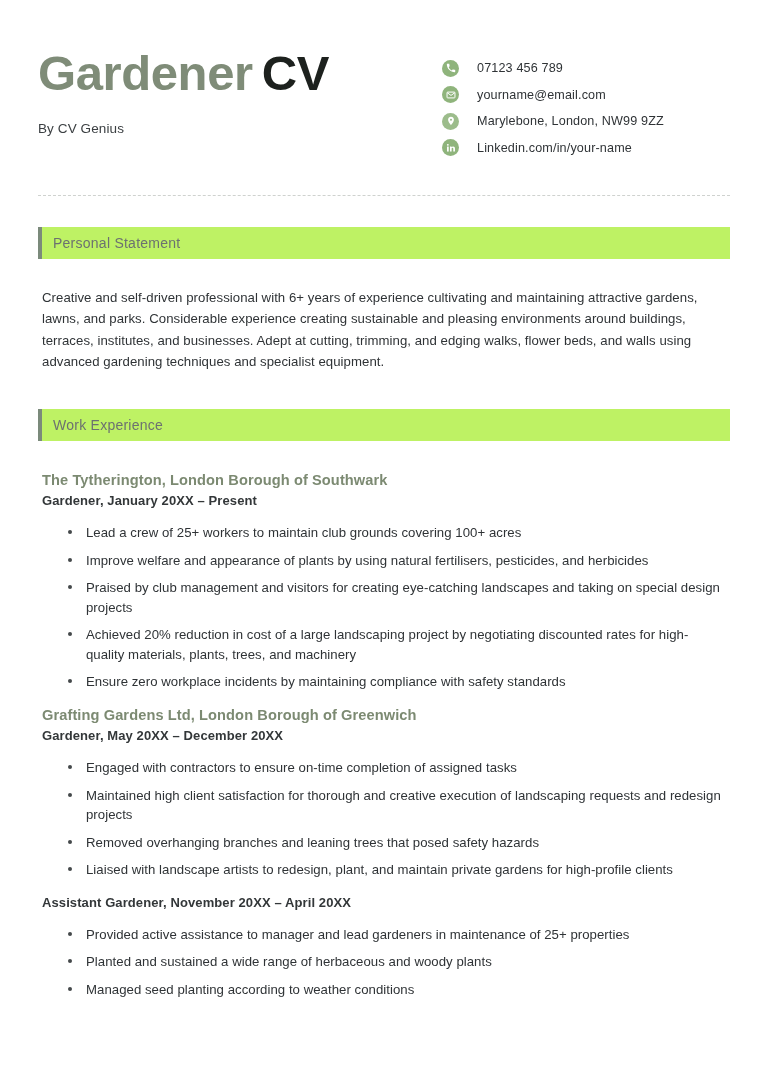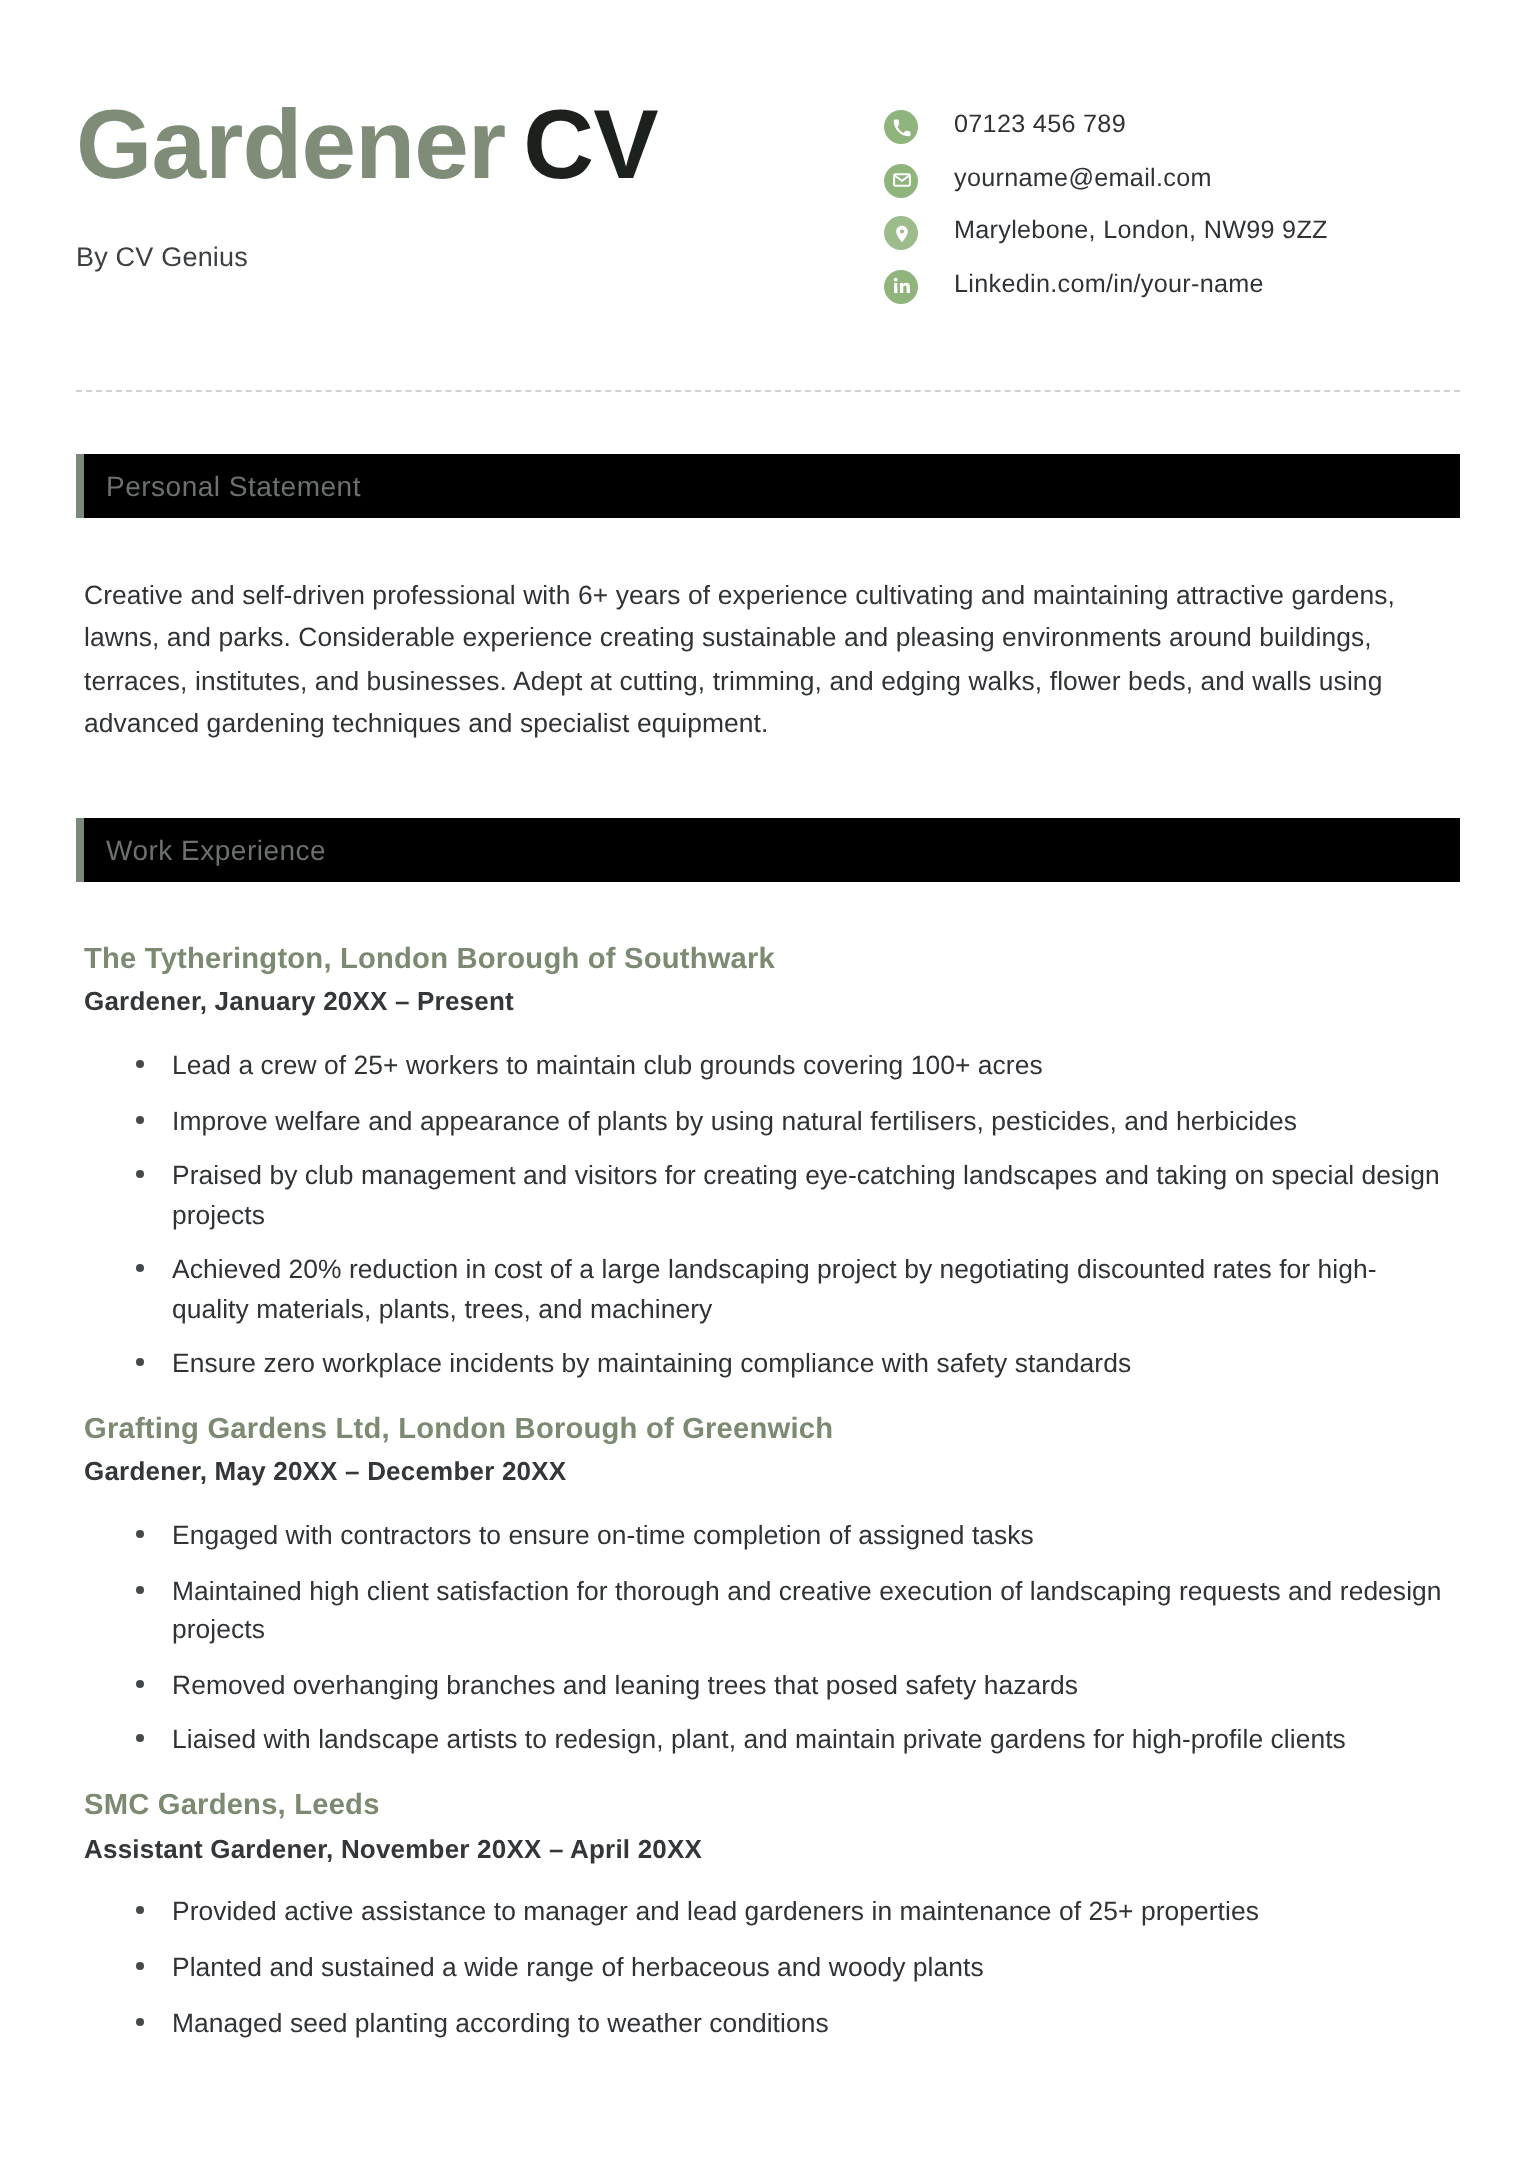--- a/index.html
+++ b/index.html
@@ -59,20 +59,21 @@
     letter-spacing: 0.1px;
   }
 
   
   .contact {
     width: 288px;
     padding-top: 9px;
   }
   .contact-row {
     display: flex;
+    align-items: center;
     height: 26.5px;
   }
   .c-icon {
     width: 17px;
     height: 17px;
     border-radius: 50%;
     background: #8fb47c;
     flex: 0 0 auto;
     display: flex;
     align-items: center;
@@ -92,21 +93,21 @@
   .divider {
     margin-top: 34px;
     height: 0;
     border-top: 1.6px dashed #cfd2cf;
   }
 
   
   .section-head {
     margin-top: 31px;
     height: 32px;
-    background: #000000;
+    background: #bef264;
     display: flex;
     align-items: center;
     border-left: 4px solid #7b8a7b;
     box-sizing: border-box;
   }
   .section-head .sh-label {
     padding-left: 11px;
     font-size: 14px;
     color: #6c7170;
     letter-spacing: 0.25px;
@@ -259,21 +260,20 @@
       <div class="job-meta">Gardener, May 20XX – December 20XX</div>
       <ul class="bullets">
         <li>Engaged with contractors to ensure on-time completion of assigned tasks</li>
         <li>Maintained high client satisfaction for thorough and creative execution of landscaping requests and redesign projects</li>
         <li>Removed overhanging branches and leaning trees that posed safety hazards</li>
         <li>Liaised with landscape artists to redesign, plant, and maintain private gardens for high-profile clients</li>
       </ul>
     </div>
 
     <div class="job next">
-      <div class="job-company">SMC Gardens, Leeds</div>
       <div class="job-meta">Assistant Gardener, November 20XX – April 20XX</div>
       <ul class="bullets">
         <li>Provided active assistance to manager and lead gardeners in maintenance of 25+ properties</li>
         <li>Planted and sustained a wide range of herbaceous and woody plants</li>
         <li>Managed seed planting according to weather conditions</li>
       </ul>
     </div>
 
   </div>
 

